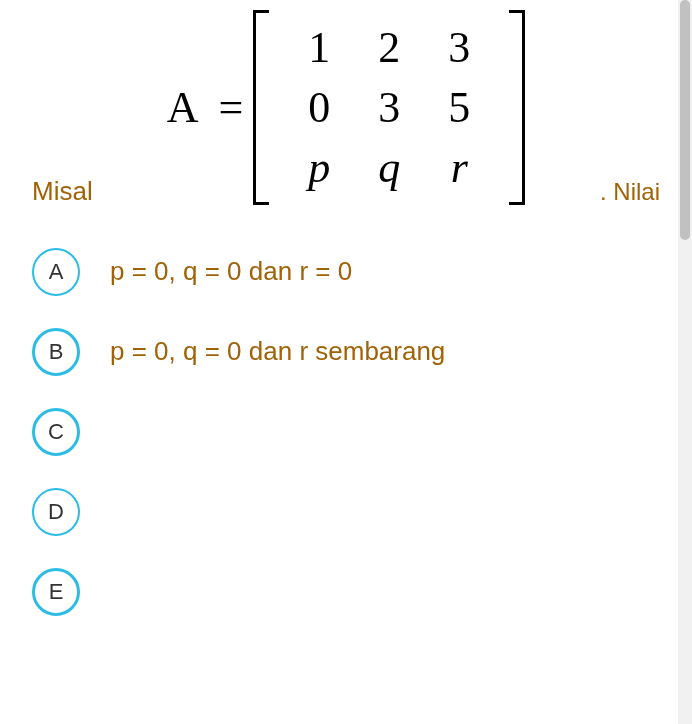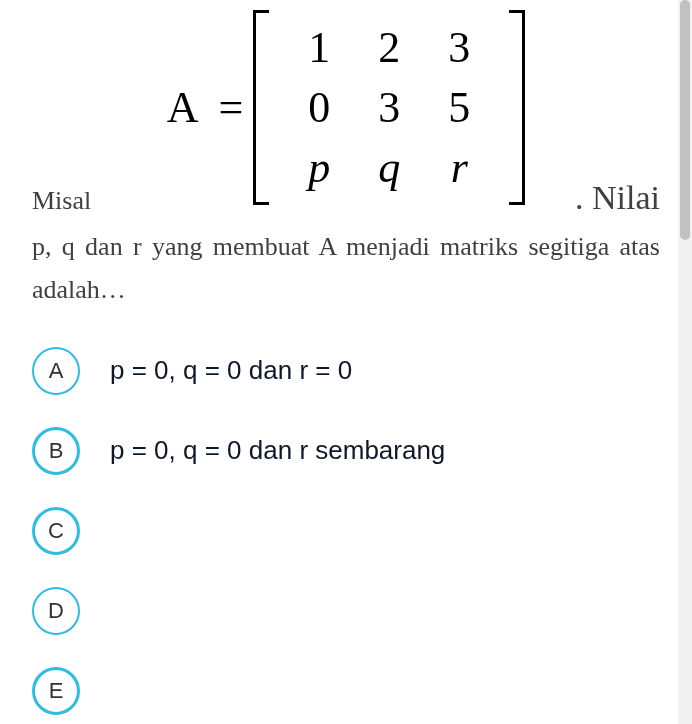--- a/index.html
+++ b/index.html
@@ -75,36 +75,35 @@
       font-size: 44px;
       text-align: center;
       width: 70px;
       font-family: 'Times New Roman', serif;
     }
     .italic {
       font-style: italic;
     }
     .question-text {
       font-size: 26px;
-      color: #404040;
+      color: #a16207;
       line-height: 1.65;
       text-align: justify;
       margin-top: -35px;
-      font-family: Liberation Serif, serif;
     }
     .misal-line {
       display: flex;
       justify-content: space-between;
       align-items: baseline;
     }
     .misal {
       font-size: 26px;
     }
     .dot-nilai {
-      font-size: 34px;
+      font-size: 24px;
     }
     .options {
       margin-top: 35px;
     }
     .option {
       display: flex;
       align-items: center;
       margin-bottom: 32px;
       cursor: pointer;
     }
@@ -119,21 +118,21 @@
       font-size: 22px;
       color: #333;
       margin-right: 30px;
       flex-shrink: 0;
     }
     .option-circle.thick {
       border-width: 3px;
     }
     .option-text {
       font-size: 26px;
-      color: #0f172a;
+      color: #a16207;
     }
     .scrollbar-track {
       position: absolute;
       right: 0;
       top: 0;
       width: 14px;
       height: 100%;
       background: #f1f1f1;
     }
     .scrollbar-thumb {
@@ -170,21 +169,20 @@
         <div class="bracket bracket-right"></div>
       </div>
     </div>
   </div>
 
   <div class="question-text">
     <div class="misal-line">
       <span class="misal">Misal</span>
       <span class="dot-nilai">.    Nilai</span>
     </div>
-    <div>p, q dan r yang membuat A menjadi matriks segitiga atas adalah…</div>
   </div>
 
   <div class="options">
     <div class="option">
       <div class="option-circle">
         <span>A</span>
       </div>
       <span class="option-text">p = 0, q = 0 dan r = 0</span>
     </div>
     <div class="option">

